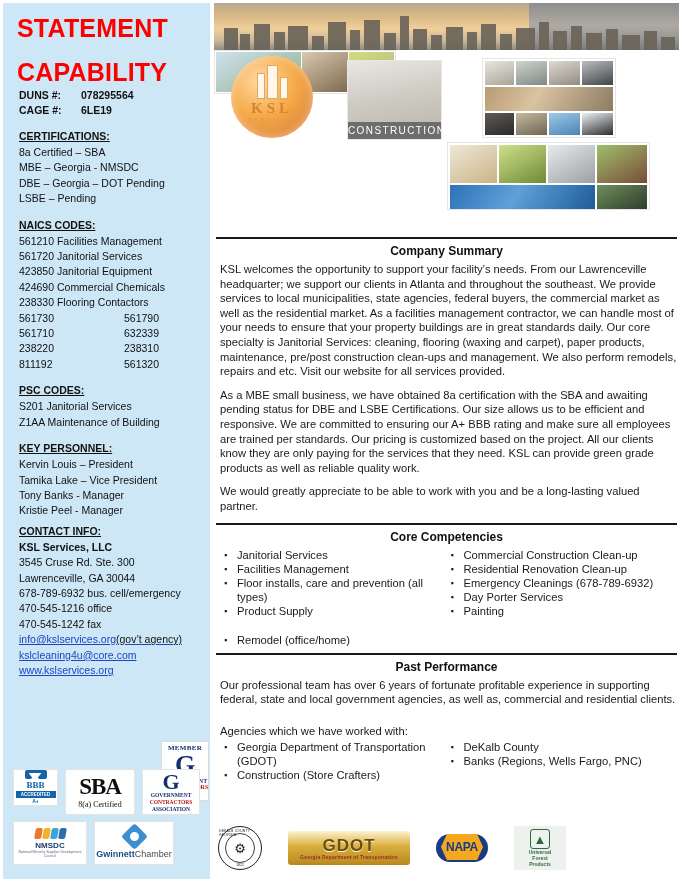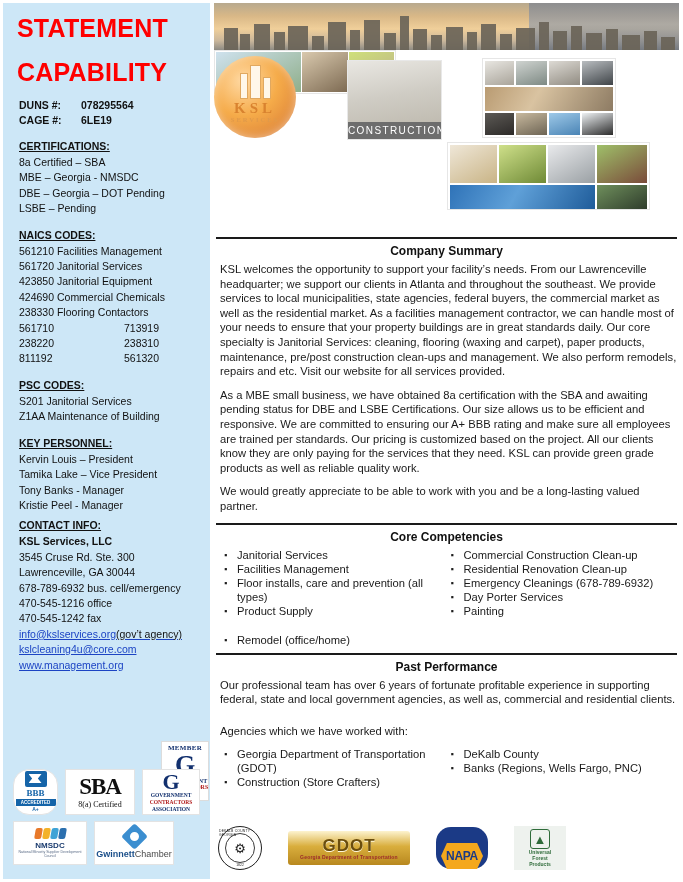--- a/index.html
+++ b/index.html
@@ -57,21 +57,21 @@
   .member-badge .mb-top { font-size: 7px; font-weight: bold; color: #12306e; letter-spacing: .3px; font-family: "Liberation Serif", serif; }
   .member-badge .mb-g { font-size: 26px; font-weight: bold; color: #12306e; line-height: 26px; font-family: "Liberation Serif", serif; position: relative; }
   .member-badge .mb-b1 { font-size: 6px; font-weight: bold; color: #12306e; font-family: "Liberation Serif", serif; }
   .member-badge .mb-b2 { font-size: 6px; font-weight: bold; color: #b01b1b; font-family: "Liberation Serif", serif; }
 
   
   .logos { position: absolute; left: 10px; top: 766px; width: 190px; }
   .logo-row { display: flex; gap: 7px; margin-bottom: 6px; }
   .logo-box { background: #fff; border: 1px solid #e3e3e3; display: flex; flex-direction: column;
               align-items: center; justify-content: center; overflow: hidden; }
-  .lb-bbb { width: 45px; height: 46px; border-radius: 16px; }
+  .lb-bbb { width: 45px; height: 37px; }
   .lb-sba { width: 70px; height: 46px; }
   .lb-gca { width: 58px; height: 46px; }
   .lb-nmsdc { width: 74px; height: 44px; }
   .lb-gwin { width: 80px; height: 44px; }
 
   .bbb-shield { width: 22px; height: 16px; background: #1564a8; border-radius: 2px;
                 position: relative; margin-bottom: 1px; }
   .bbb-shield:after { content:""; position:absolute; left:4px; top:3px; width:13px; height:9px;
                 background:#fff; clip-path: polygon(0 0,100% 0,72% 50%,100% 100%,0 100%,28% 50%); }
   .bbb-txt { font-size: 9px; font-weight: bold; color: #1564a8; font-family: "Liberation Serif", serif; line-height: 10px; }
@@ -109,21 +109,21 @@
   
   .banner { width: 465px; height: 228px; position: relative; }
   .skyline {
     width: 465px; height: 47px; position: relative; overflow: hidden;
     background: linear-gradient(180deg,#b8a98e 0%, #d9b887 28%, #f0cf9a 55%, #cbb79b 80%, #8e8b84 100%);
   }
   .skyline .sky-r { position:absolute; right:0; top:0; width:150px; height:47px;
     background: linear-gradient(180deg,#7f8590 0%, #9aa0a8 45%, #6f7681 100%); opacity:.75; }
   .sky-b { position: absolute; bottom: 0; background: #6a6458; opacity: .92; }
   .ksl-logo {
-    position: absolute; left: 0; top: 53px; width: 82px; height: 82px; border-radius: 50%;
+    position: absolute; left: 17px; top: 53px; width: 82px; height: 82px; border-radius: 50%;
     background: radial-gradient(circle at 35% 30%, #ffd9a3 0%, #f5ab49 45%, #e0873a 80%, #c9742e 100%);
     box-shadow: inset 0 0 10px rgba(255,255,255,.5);
     display: flex; flex-direction: column; align-items: center; justify-content: center;
   }
   .ksl-bld { display: flex; align-items: flex-end; gap: 2px; margin-top: -6px; }
   .ksl-bld i { display: block; background: #fff7e9; border: 1px solid #e0a860; }
   .ksl-name { font-family: "Liberation Serif", serif; font-size: 15px; font-weight: bold;
               color: #d9832f; letter-spacing: 4px; line-height: 15px; margin-top: 2px; }
   .ksl-sub { font-family: "Liberation Serif", serif; font-size: 6.5px; font-weight: bold;
              color: #e09a4a; letter-spacing: 2px; }
@@ -176,42 +176,42 @@
   .cl-gdot .g1 { font-size: 17px; font-weight: bold; color: #6b4d0d; letter-spacing: 1px;
                  line-height: 17px; font-family: "Liberation Sans", sans-serif;
                  text-shadow: 0 1px 0 #fff8dc; }
   .cl-gdot .g2 { font-size: 5px; font-weight: bold; color: #9d2a2a; letter-spacing: .2px; }
   .cl-ll { width: 64px; height: 44px; background: #fff; display:flex; flex-direction:column;
            align-items:center; justify-content:center; }
   .cl-ll .l1 { font-size: 11px; font-weight: bold; color: #1a1a1a; font-family: "Liberation Serif", serif; line-height: 12px; }
   .cl-ll .l2 { width: 48px; height: 16px; background: linear-gradient(135deg,#2f6fae 0%, #8fc1e8 60%, #2f6fae 100%);
                clip-path: polygon(0 35%, 100% 0, 100% 62%, 0 100%); margin: 2px 0; }
   .cl-ll .l3 { font-size: 9px; font-style: italic; color: #1a1a1a; font-family: "Liberation Serif", serif; }
-  .cl-napa { width: 52px; height: 42px; background: #1b3a86; display:flex; align-items:center; justify-content:flex-end;border-radius:15px; }
+  .cl-napa { width: 52px; height: 28px; background: #1b3a86; display:flex; align-items:center; justify-content:flex-start;border-radius:15px; }
   .cl-napa .hex { width: 42px; height: 26px; background: #f4a81d;
                   clip-path: polygon(14% 0,86% 0,100% 50%,86% 100%,14% 100%,0 50%);
                   display:flex; align-items:center; justify-content:center;
                   font-size: 12px; font-weight: bold; color: #1b3a86; letter-spacing: -.3px; }
   .cl-ufp { width: 52px; height: 44px; background: #eef2ee; display:flex; flex-direction:column;
             align-items:center; justify-content:center; }
   .cl-ufp .tree { width: 20px; height: 20px; border: 1px solid #2f6b3a; border-radius: 3px;
                   display:flex; align-items:center; justify-content:center; color:#2f6b3a; font-size: 13px; }
   .cl-ufp .t { font-size: 5px; font-weight: bold; color: #2f6b3a; line-height: 6px; text-align:center; }
 </style>
 </head>
 <body>
 
 <div id="page">
 
   <div id="left-panel">
 
     <div class="cap-title" style="margin-top:2px">STATEMENT</div>
     <div class="cap-title">CAPABILITY</div>
 
-    <div class="left-body" style="margin-top:10px">
+    <div class="left-body" style="">
 
       <div class="kv">
         <span class="k">DUNS #:</span>
         <span class="v">078295564</span>
       </div>
       <div class="kv">
         <span class="k">CAGE #:</span>
         <span class="v">6LE19</span>
       </div>
 
@@ -222,22 +222,26 @@
       <div class="line">LSBE –  Pending</div>
 
       <div class="sec-head">NAICS CODES:</div>
       <div class="line">561210 Facilities Management</div>
       <div class="line">561720 Janitorial Services</div>
       <div class="line">423850 Janitorial Equipment</div>
       <div class="line">424690 Commercial Chemicals</div>
       <div class="line">238330 Flooring Contactors</div>
 
       <div class="code-row">
+        <span class="c1">561730</span>
+        <span>561790</span>
+      </div>
+      <div class="code-row">
         <span class="c1">561710</span>
-        <span>713919</span>
+        <span>632339</span>
       </div>
       <div class="code-row">
         <span class="c1">238220</span>
         <span>238310</span>
       </div>
       <div class="code-row">
         <span class="c1">811192</span>
         <span>561320</span>
       </div>
 
@@ -254,21 +258,21 @@
       <div class="sec-head tight">CONTACT INFO:</div>
       <div class="line b">KSL Services, LLC</div>
       <div class="line">3545 Cruse Rd. Ste. 300</div>
       <div class="line">Lawrenceville, GA 30044</div>
       <div class="line">678-789-6932 bus. cell/emergency</div>
       <div class="line">470-545-1216 office</div>
       <div class="line">470-545-1242 fax</div>
 
       <div class="lnk"><span>info@kslservices.org</span><span class="plain">(gov’t agency)</span></div>
       <a class="lnk" href="#">kslcleaning4u@core.com</a>
-      <a class="lnk" href="#">www.management.org</a>
+      <a class="lnk" href="#">www.kslservices.org</a>
     </div>
 
     <div class="member-badge">
       <div class="mb-top">MEMBER</div>
       <div class="mb-g">G</div>
       <div class="mb-b1">GOVERNMENT</div>
       <div class="mb-b2">CONTRACTORS</div>
     </div>
 
     <div class="logos">
@@ -446,21 +450,21 @@
         <div class="bul">
             <span class="sq">▪</span>
             <span class="tx">Painting</span>
           </div>
       </div>
     </div>
 
     <div class="hr-thick"></div>
     <div class="sec-title">Past Performance</div>
     <div class="para" style="margin-bottom:17px">Our professional team has over 6 years of fortunate profitable experience in supporting federal, state and local government agencies, as well as, commercial and residential clients.</div>
-    <div class="para" style="margin-bottom:8px">Agencies which we have worked with:</div>
+    <div class="para" style="margin-bottom:1px">Agencies which we have worked with:</div>
     <div class="bul-cols">
       <div class="bul-col">
         <div class="bul">
             <span class="sq">▪</span>
             <span class="tx">Georgia Department of Transportation (GDOT)</span>
           </div>
         <div class="bul">
             <span class="sq">▪</span>
             <span class="tx">Construction (Store Crafters)</span>
           </div>

